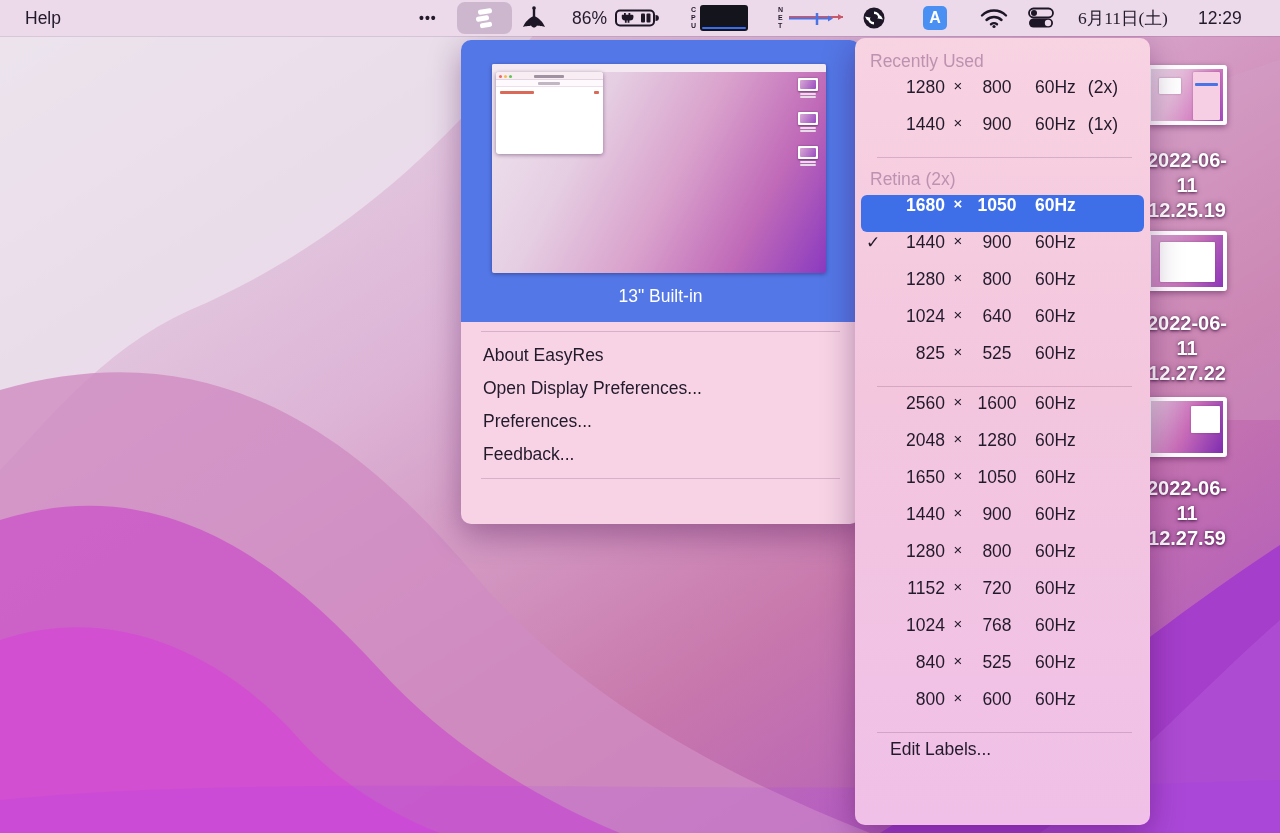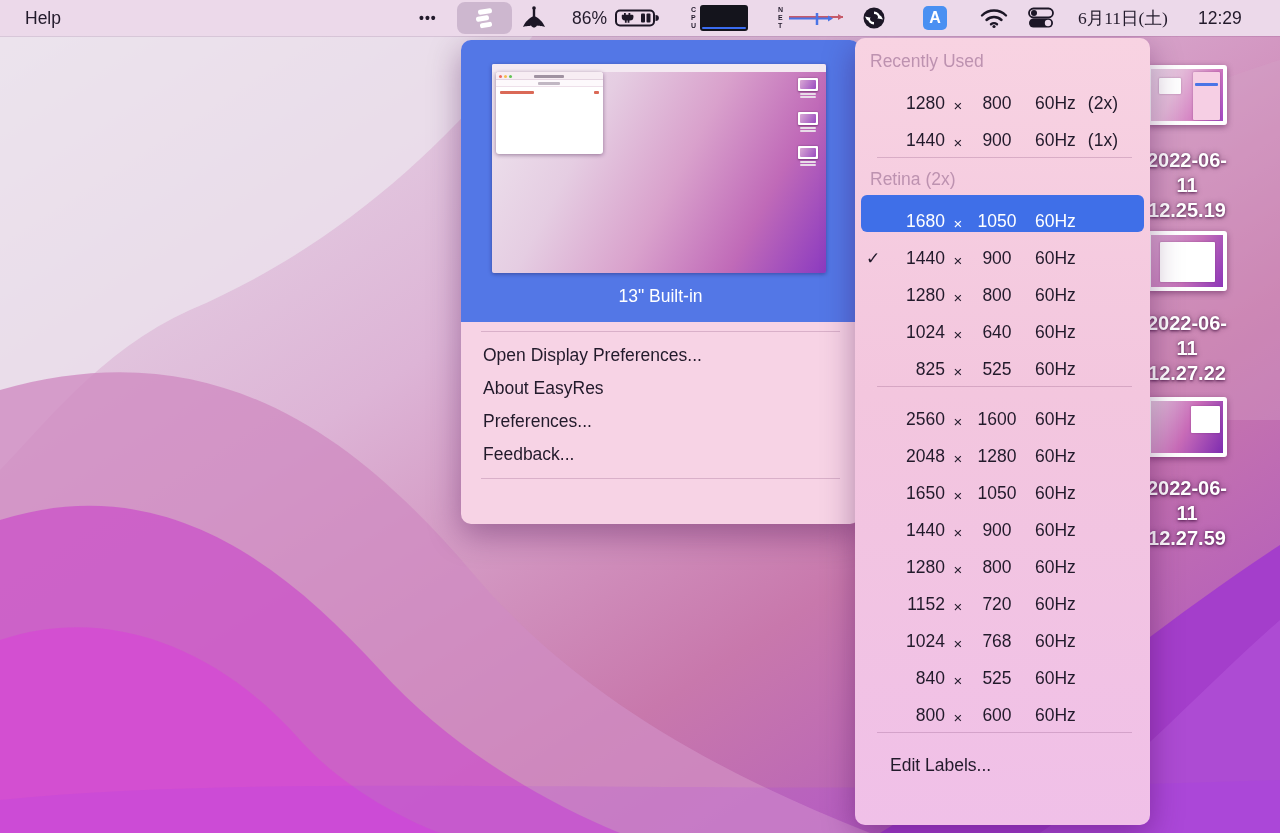--- a/index.html
+++ b/index.html
@@ -77,28 +77,28 @@
   .disp-name{position:absolute;left:0;right:0;top:246px;text-align:center;color:#fff;font-size:17.5px;font-weight:500;}
   .menu-list{padding-top:2px;}
   .mi{height:33px;display:flex;align-items:center;padding-left:22px;font-size:17.5px;}
   .dv-l{height:1px;background:var(--dv);margin:7px 20px;}
 
   
   .res-menu{position:absolute;left:855px;top:38px;width:295px;height:787px;z-index:30;border-radius:10px;
     background:linear-gradient(180deg,#f8d3e2 0%,#f3c6de 45%,#f0c0e8 100%);
     box-shadow:0 10px 32px rgba(60,5,70,.38);overflow:hidden;padding-top:8px;}
   .sec-h{height:31px;display:flex;align-items:center;padding-left:15px;color:var(--sec-h);font-size:17.5px;font-weight:400;}
-  .res-row{position:relative;height:37px;display:flex;align-items:flex-end;padding-left:35px;font-size:17.5px;}
+  .res-row{position:relative;height:37px;display:flex;align-items:flex-start;padding-left:35px;font-size:17.5px;}
   .res-row .check{position:absolute;left:11px;font-size:17px;font-weight:600;}
   .c-w{width:55px;text-align:right;}
   .c-x{width:26px;text-align:center;font-size:15px;}
   .c-h{width:52px;text-align:center;}
   .c-hz{margin-left:12px;}
   .c-sfx{margin-left:12px;}
-  .res-row.selected{background:var(--blue-sel);border-radius:6px;margin:0 6px;padding-left:29px;color:#fff;}
+  .res-row.selected{background:var(--blue-sel);border-radius:6px;margin:0 6px;padding-left:29px;color:#fff;font-weight:bold;}
   .dv-r{height:1px;background:var(--dv);margin:6px 18px 6px 22px;}
 
   svg{display:block;}
 </style>
 </head>
 <body>
 
 <div class="stage">
 
   <svg class="wall" width="1280" height="833" viewBox="0 0 1280 833" preserveAspectRatio="none">
@@ -281,22 +281,22 @@
         <div class="ticon" style="left:306px;top:82px;">
             <i></i>
             <span class="cap"></span>
           </div>
       </div>
       <div class="disp-name">13" Built-in</div>
     </div>
     <div class="menu-list">
       <div class="dv-l"></div>
       <div id="easyres-items">
+          <div class="mi">About EasyRes</div>
           <div class="mi">Open Display Preferences...</div>
-          <div class="mi">About EasyRes</div>
           <div class="mi">Preferences...</div>
           <div class="mi">Feedback...</div>
         </div>
       <div class="dv-l"></div>
     </div>
   </div>
 
   <div class="res-menu">
     <div id="res-sections">
         <div class="sec-h">Recently Used</div>

